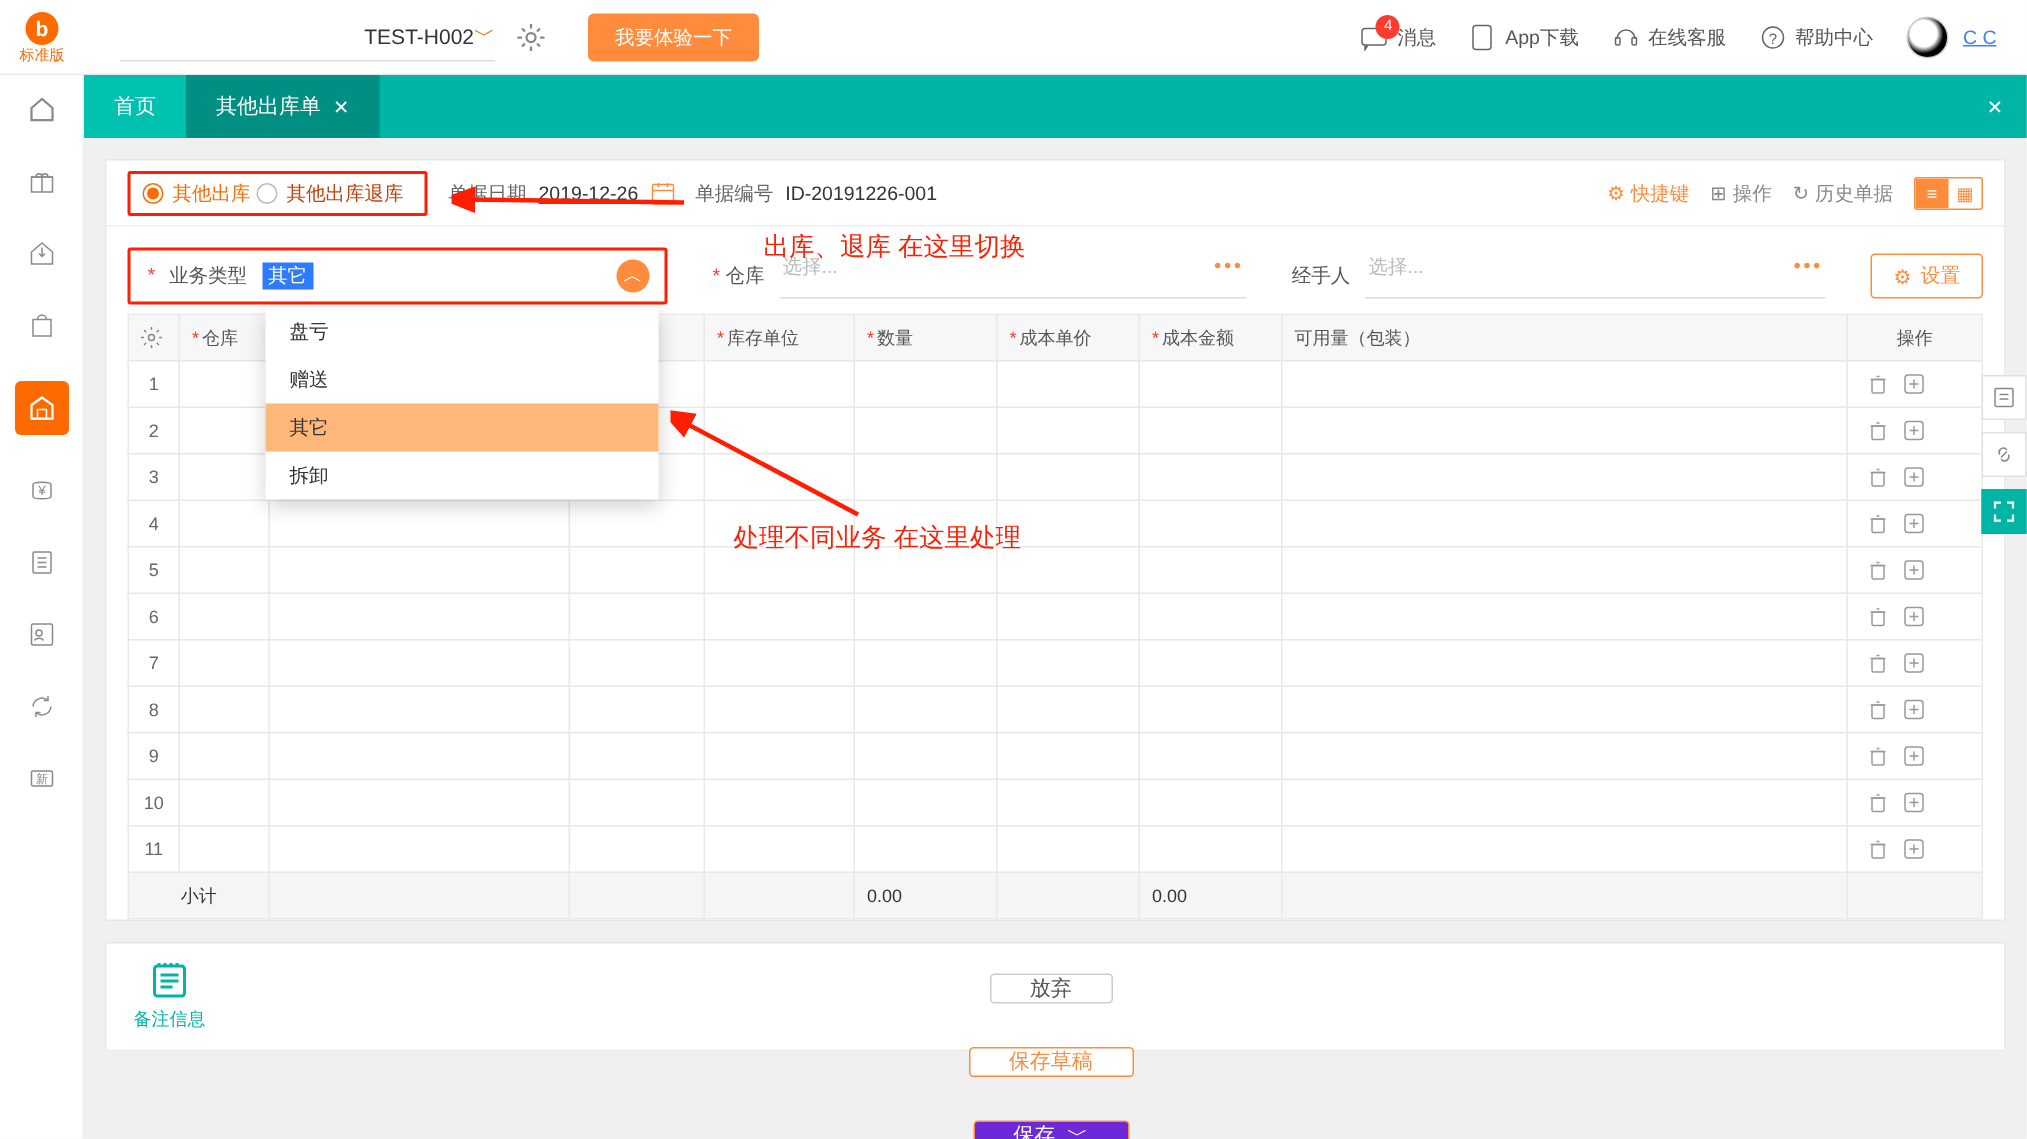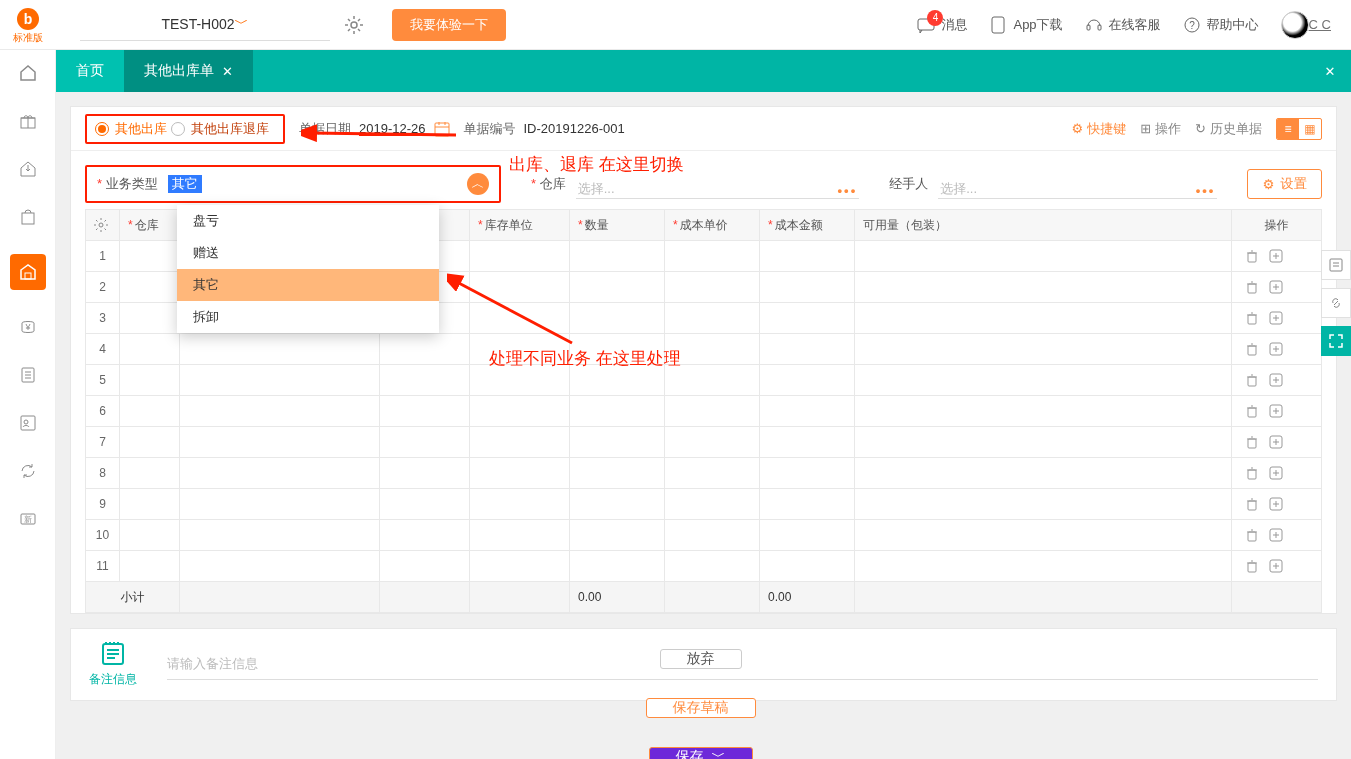--- a/index.html
+++ b/index.html
@@ -3,30 +3,30 @@
 <meta charset="utf-8">
 <style>
   * { box-sizing: border-box; margin: 0; padding: 0; }
   html, body { width: 1351px; height: 759px; font-family: "Microsoft YaHei","PingFang SC",Arial,sans-serif; font-size: 13px; color:#333; background:#f5f5f5; overflow:hidden; }
   
   .topbar { position:absolute; left:0; top:0; right:0; height:50px; background:#fff; border-bottom:1px solid #eaeaea; display:flex; align-items:center; padding:0 20px 0 0; }
   .logo-wrap { width:56px; display:flex; flex-direction:column; align-items:center; justify-content:center; height:50px;}
   .logo { width:24px;height:24px;}
   .logo svg { width:24px; height:24px;}
   .logo-txt { font-size:10px; color:#ff6a00; line-height:1; margin-top:2px;}
-  .org-select { margin-left:24px; width:250px; height:32px; border-bottom:1px solid #ddd; display:flex; align-items:center; justify-content:center; color:#333; font-size:14px; }
+  .org-select { margin-left:24px; width:250px; height:32px; border-bottom:1px solid #ddd; display:flex; align-items:center; justify-content:flex-end; color:#333; font-size:14px; }
   .org-select .chev { color:#ff6a00; }
   .top-gear { margin-left:14px; width:20px; height:20px; color:#888; }
   .exp-btn { margin-left:28px; height:32px; padding:0 18px; border-radius:4px; background:#ff8b3d; color:#fff; font-size:13px; display:flex; align-items:center; border:none; cursor:pointer;}
   .top-spacer { flex:1; }
   .top-item { display:flex; align-items:center; gap:6px; margin-left:22px; color:#555; font-size:13px; position:relative; cursor:pointer;}
   .top-item .ico { width:18px; height:18px; display:inline-flex; align-items:center; justify-content:center; color:#666;}
   .badge { position:absolute; top:-6px; left:10px; min-width:16px; height:16px; border-radius:8px; background:#ff3b30; color:#fff; font-size:10px; display:flex; align-items:center; justify-content:center; padding:0 3px;}
   .avatar { width:28px; height:28px; border-radius:50%; background:radial-gradient(circle at 40% 40%,#fff 0 40%,#000 60%); border:1px solid #ccc; margin-left:22px;}
-  .user-name { font-size:13px; color:#737373;text-decoration:underline;}
+  .user-name { margin-left:10px; font-size:13px; color:#3b82f6;text-decoration:underline;}
   
   .leftnav { position:absolute; left:0; top:50px; bottom:0; width:56px; background:#fff; border-right:1px solid #eee; display:flex; flex-direction:column; align-items:center; padding-top:12px; gap:26px;}
   .leftnav .nav-ico { width:22px; height:22px; color:#8a8a8a; display:flex; align-items:center; justify-content:center;}
   .leftnav .nav-ico.active { background:#ff6a00; color:#fff; width:36px; height:36px; border-radius:4px;}
   
   .tabstrip { position:absolute; left:56px; top:50px; right:0; height:42px; background:#00b5a5; display:flex; align-items:stretch;}
   .tab { padding:0 20px; display:flex; align-items:center; color:#fff; font-size:14px; cursor:pointer;}
   .tab.home { background:#00c1b0;}
   .tab.active { background:#008f82;}
   .tab .close { margin-left:8px; font-size:13px;}
@@ -52,24 +52,24 @@
   .head-link.gray { color:#888;}
   .view-toggle { display:flex; border:1px solid #ff8b3d; border-radius:2px; overflow:hidden;}
   .view-toggle .vt { width:22px; height:20px; display:flex; align-items:center; justify-content:center; font-size:12px;}
   .view-toggle .vt.on { background:#ff8b3d; color:#fff;}
   .view-toggle .vt.off { color:#ff8b3d;}
   
   .doc-filters { display:flex; align-items:center; padding:14px 14px 6px 14px; gap:30px;}
   .f-block { display:flex; align-items:center; gap:10px; flex:1; position:relative;}
   .f-label { font-size:13px; color:#555; white-space:nowrap;}
   .req::before { content:"* "; color:#ff3b30;}
-  .f-input { flex:1; height:30px; border:none; border-bottom:1px solid #ddd; display:flex; align-items:flex-end; justify-content:space-between; color:#333; padding:0 2px;}
+  .f-input { flex:1; height:30px; border:none; border-bottom:1px solid #ddd; display:flex; align-items:flex-start; justify-content:space-between; color:#333; padding:0 2px;}
   .f-input .ph { color:#bbb;}
   .f-input .dots { color:#ff8b3d; font-weight:bold; letter-spacing:2px;}
-  .biz-sel-wrap { border:2px solid #ff1e00; border-radius:2px; padding:6px 10px 6px 10px; width:416px; position:relative;}
+  .biz-sel-wrap { border:2px solid #ff1e00; border-radius:2px; padding:6px 10px 6px 10px; width:360px; position:relative;font-family:Liberation Mono, monospace;}
   .biz-sel { display:flex; align-items:center; gap:10px;}
   .biz-val { background:#2f7bff; color:#fff; padding:0 4px;}
   .biz-chev { margin-left:auto; width:22px; height:22px; border-radius:50%; background:#ff8b3d; color:#fff; display:flex; align-items:center; justify-content:center;}
   .dropdown { position:absolute; left:90px; top:38px; width:262px; background:#fff; box-shadow:0 4px 14px rgba(0,0,0,.2); z-index:50;}
   .dd-item { height:32px; display:flex; align-items:center; padding:0 16px; font-size:13px; color:#333; cursor:pointer;}
   .dd-item.hl { background:#ffb77a;}
   .set-btn { height:30px; padding:0 14px; border:1px solid #ff8b3d; color:#ff8b3d; background:#fff; border-radius:3px; display:flex; align-items:center; gap:6px; cursor:pointer;}
   
   .annot { position:absolute; color:#ff1e00; font-size:17px; font-weight:500; pointer-events:none; z-index:60;}
   .arrow {position:absolute; z-index:60; pointer-events:none;}
@@ -641,23 +641,20 @@
 
   <div class="remark-box">
     <div class="remark-ico">
       <svg viewBox="0 0 26 26">
           <rect x="3" y="3" width="20" height="20" rx="2" fill="none" stroke="#00b5a5" stroke-width="2"></rect>
           <path d="M7 9h12M7 13h12M7 17h8" stroke="#00b5a5" stroke-width="2"></path>
           <path d="M6 3v-2M10 3v-2M14 3v-2M18 3v-2" stroke="#00b5a5" stroke-width="2"></path>
         </svg>
       <span>备注信息</span>
     </div>
-    <div class="remark-input">
-        <span>请输入备注信息</span>
-      </div>
   </div>
 
   <div class="footer">
     <button class="btn ghost">放弃</button>
     <button class="btn outline">保存草稿</button>
     <button class="btn primary">
         <span>保存</span>
         <span class="chev">﹀</span>
       </button>
   </div>

